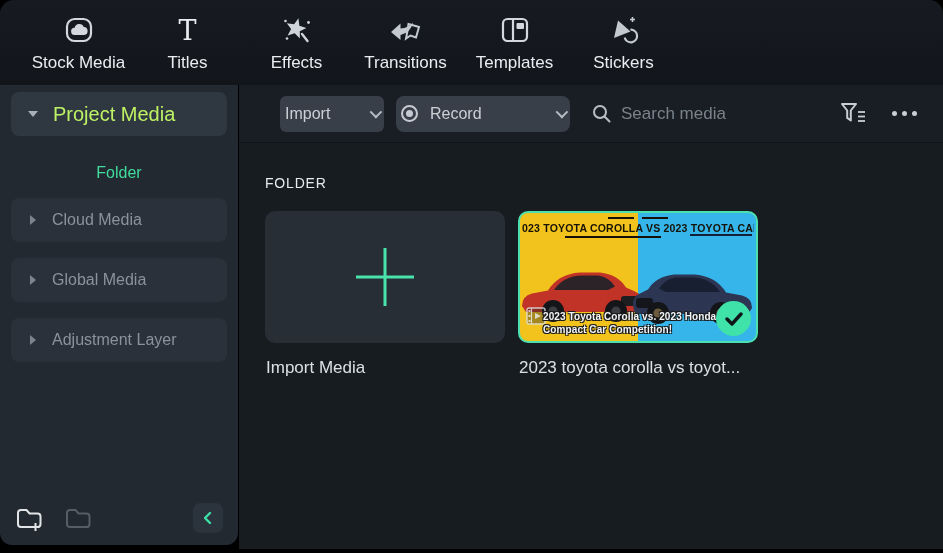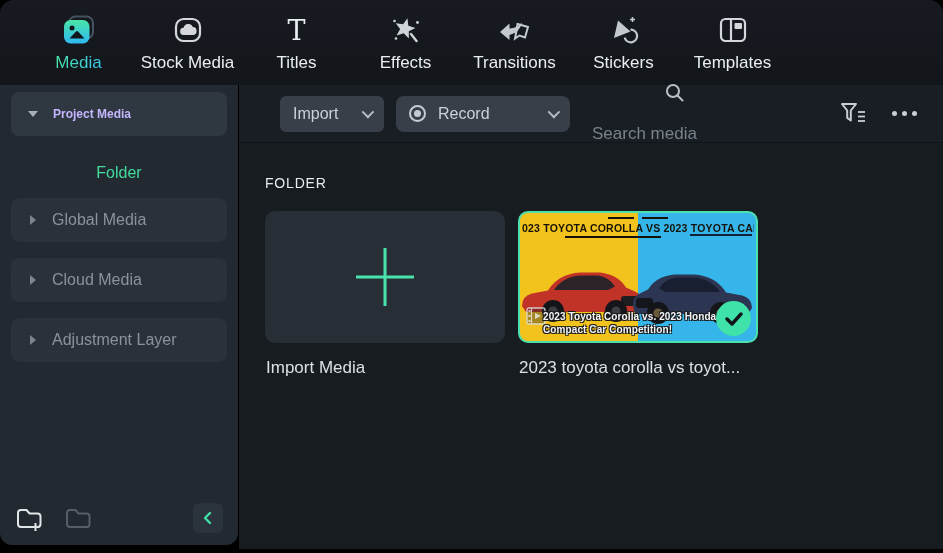--- a/index.html
+++ b/index.html
@@ -21,50 +21,50 @@
   .serifT { font-family:"DejaVu Serif","Liberation Serif",serif; font-size:27px; color:#e9edf0; line-height:1; }
 
   
   .sidebar { position:absolute; left:0; top:85px; width:238px; bottom:8px;
     background:#222931; border-radius:0 0 12px 12px; }
   .main { position:absolute; left:239px; top:85px; right:0; bottom:4px; background:#171c21; }
 
   
   .pm-btn { margin:7px 11px 0; height:44px; background:#2f3741; border-radius:8px;
     display:flex; align-items:center; padding:0 17px; gap:15px; cursor:pointer; }
-  .pm-label { color:#c4b5fd; font-size:12px; font-weight:bold; }
+  .pm-label { color:#bef264; font-size:20px; font-weight:normal; }
   .caret-down { width:0; height:0; border-left:5px solid transparent; border-right:5px solid transparent;
     border-top:6px solid #aab0b7; }
   .caret-right { width:0; height:0; border-top:5px solid transparent; border-bottom:5px solid transparent;
     border-left:6px solid #7c848d; }
   .folder-link { margin-top:28px; text-align:center; color:#41dc9c; font-size:16px; cursor:pointer; }
   .tree-btn { margin:16px 11px 0; height:44px; background:#2a313a; border-radius:8px;
     display:flex; align-items:center; padding:0 19px; gap:16px; cursor:pointer; }
   .tree-btn:first-of-type { margin-top:27px; }
   .tree-label { color:#8b929b; font-size:16px; }
   .sidebar-footer { position:absolute; bottom:12px; left:0; right:0; display:flex;
     align-items:center; padding:0 15px; }
   .footer-icon { margin-right:21px; cursor:pointer; display:flex; }
   .collapse-btn { margin-left:auto; width:30px; height:30px; background:#2b333d; border-radius:7px;
     display:flex; align-items:center; justify-content:center; cursor:pointer; }
 
   
   .toolbar { height:58px; display:flex; align-items:center; padding:0 26px 0 41px;
     border-bottom:1px solid #10151a; background:#191e24; }
   .tool-btn { height:36px; background:#383f49; border-radius:6px; display:flex; align-items:center;
-    padding:0 13px; color:#ccd1d6; font-size:16px; cursor:pointer; }
+    padding:0 5px; color:#ccd1d6; font-size:16px; cursor:pointer; }
   .import-btn { width:104px; justify-content:space-between; }
   .record-btn { width:174px; margin-left:12px; gap:12px;border-radius:8px; }
   .record-btn .chev { margin-left:auto; }
   .chev { width:9px; height:9px; border-right:2px solid #b6bcc3; border-bottom:2px solid #b6bcc3;
     transform:rotate(45deg) translateY(-2px); }
   .record-dot { width:17px; height:17px; border:2px solid #c6cbd1; border-radius:50%;
     display:flex; align-items:center; justify-content:center; }
   .record-dot::after { content:""; width:7px; height:7px; background:#c6cbd1; border-radius:50%; }
-  .search-wrap { display:flex; align-items:center; margin-left:22px; gap:22px;flex-direction:column; }
+  .search-wrap { display:flex; align-items:center; margin-left:22px; gap:10px; }
   .search-input { background:transparent; border:none; outline:none; color:#e4e8eb;
     font-size:17px; width:165px; font-family:"Liberation Sans",sans-serif; }
   .search-input::placeholder { color:#79828b; }
   .toolbar-right { margin-left:auto; display:flex; align-items:center; gap:26px; }
   .dots { display:flex; gap:5px; cursor:pointer; padding:4px 0; }
   .dots i { width:5px; height:5px; background:#c9ced3; border-radius:50%; }
 
   
   .section-label { margin:32px 0 0 26px; font-size:14px; color:#e8ebed; letter-spacing:.8px; }
   .cards { margin:20px 0 0 26px; display:flex; gap:13px; }
@@ -97,37 +97,20 @@
   .check-badge { position:absolute; right:5px; bottom:5px; width:35px; height:35px;
     background:#3fe2a8; border-radius:50%; display:flex; align-items:center; justify-content:center; }
 </style>
 </head>
 <body>
 
 <div class="app">
 
   <header class="topbar">
 
-    <div class="tab active">
-      <div class="tab-icon">
-        <svg width="33" height="31" viewBox="0 0 33 31">
-          <defs>
-              <linearGradient id="mg" x1="0" y1="0" x2="0" y2="1">
-            <stop offset="0" stop-color="#49e4a7"></stop>
-                <stop offset="1" stop-color="#2fb9f2"></stop>
-          </linearGradient>
-            </defs>
-          <rect x="7" y="1.5" width="24" height="22" rx="6.5" fill="none" stroke="#465260" stroke-width="2"></rect>
-          <rect x="2" y="5" width="25.5" height="23.5" rx="6.5" fill="url(#mg)"></rect>
-          <circle cx="10" cy="13" r="2.5" fill="#10161c"></circle>
-          <path d="M7.5 23.5 L14 16.5 Q15 15.4 16 16.5 L22.5 23.5 Z" fill="#10161c"></path>
-        </svg>
-      </div>
-      <div class="tab-label">Media</div>
-    </div>
 
     <div class="tab">
       <div class="tab-icon">
         <svg width="30" height="30" viewBox="0 0 30 30">
           <rect x="3" y="4" width="24" height="22" rx="7.5" fill="none" stroke="#d4d8dc" stroke-width="2.2"></rect>
           <path d="M10.8 20 a3.6 3.6 0 0 1 -.2 -7.2 a4.8 4.8 0 0 1 9.2 -.8 a3.7 3.7 0 0 1 -.4 8 Z" fill="#d4d8dc"></path>
         </svg>
       </div>
       <div class="tab-label">Stock Media</div>
     </div>
@@ -158,57 +141,57 @@
         <svg width="34" height="30" viewBox="0 0 34 30">
           <path d="M2 17 l9.5 -8.5 v5 q8 -.5 12.5 -6 q-2.5 10.5 -12.5 12.5 v5 Z" fill="#c3c9cf"></path>
           <path d="M19.5 9 l10.5 3 -3 10.5 -5.5 -2 -4.5 3 1.2 -6.2 Z" fill="none" stroke="#c3c9cf" stroke-width="2"></path>
         </svg>
       </div>
       <div class="tab-label">Transitions</div>
     </div>
 
     <div class="tab">
       <div class="tab-icon">
+        <svg width="30" height="30" viewBox="0 0 30 30">
+          <rect x="3" y="4" width="24" height="22" rx="4.5" fill="none" stroke="#d4d8dc" stroke-width="2.2"></rect>
+          <line x1="13" y1="4" x2="13" y2="26" stroke="#d4d8dc" stroke-width="2.2"></line>
+          <rect x="16.5" y="8" width="7.5" height="6" rx="1" fill="#d4d8dc"></rect>
+        </svg>
+      </div>
+      <div class="tab-label">Templates</div>
+    </div>
+
+    <div class="tab">
+      <div class="tab-icon">
         <svg width="32" height="30" viewBox="0 0 32 30">
           <path d="M6 23 L10 5.5 L22.5 16.5 Z" fill="#c3c9cf"></path>
           <path d="M17 23.5 a6.3 6.3 0 1 0 6.3 -8.8" fill="none" stroke="#c3c9cf" stroke-width="2.2" stroke-linecap="round"></path>
           <line x1="24.5" y1="2" x2="24.5" y2="7" stroke="#c3c9cf" stroke-width="1.6"></line>
           <line x1="22" y1="4.5" x2="27" y2="4.5" stroke="#c3c9cf" stroke-width="1.6"></line>
         </svg>
       </div>
       <div class="tab-label">Stickers</div>
     </div>
-
-    <div class="tab">
-      <div class="tab-icon">
-        <svg width="30" height="30" viewBox="0 0 30 30">
-          <rect x="3" y="4" width="24" height="22" rx="4.5" fill="none" stroke="#d4d8dc" stroke-width="2.2"></rect>
-          <line x1="13" y1="4" x2="13" y2="26" stroke="#d4d8dc" stroke-width="2.2"></line>
-          <rect x="16.5" y="8" width="7.5" height="6" rx="1" fill="#d4d8dc"></rect>
-        </svg>
-      </div>
-      <div class="tab-label">Templates</div>
-    </div>
   </header>
 
   <aside class="sidebar">
     <div class="pm-btn">
       <span class="caret-down"></span>
       <span class="pm-label">Project Media</span>
     </div>
 
     <div class="folder-link">Folder</div>
 
     <div class="tree-btn">
       <span class="caret-right"></span>
-      <span class="tree-label">Global Media</span>
+      <span class="tree-label">Cloud Media</span>
     </div>
     <div class="tree-btn">
       <span class="caret-right"></span>
-      <span class="tree-label">Cloud Media</span>
+      <span class="tree-label">Global Media</span>
     </div>
     <div class="tree-btn">
       <span class="caret-right"></span>
       <span class="tree-label">Adjustment Layer</span>
     </div>
 
     <div class="sidebar-footer">
       <span class="footer-icon">
         <svg width="28" height="27" viewBox="0 0 28 27">
           <path d="M3 8 q0 -3 3 -3 h5.5 l3 3.5 h8 q3 0 3 3 v7.5 q0 3 -3 3 h-16.5 q-3 0 -3 -3 Z" fill="none" stroke="#e2e5e8" stroke-width="2"></path>

